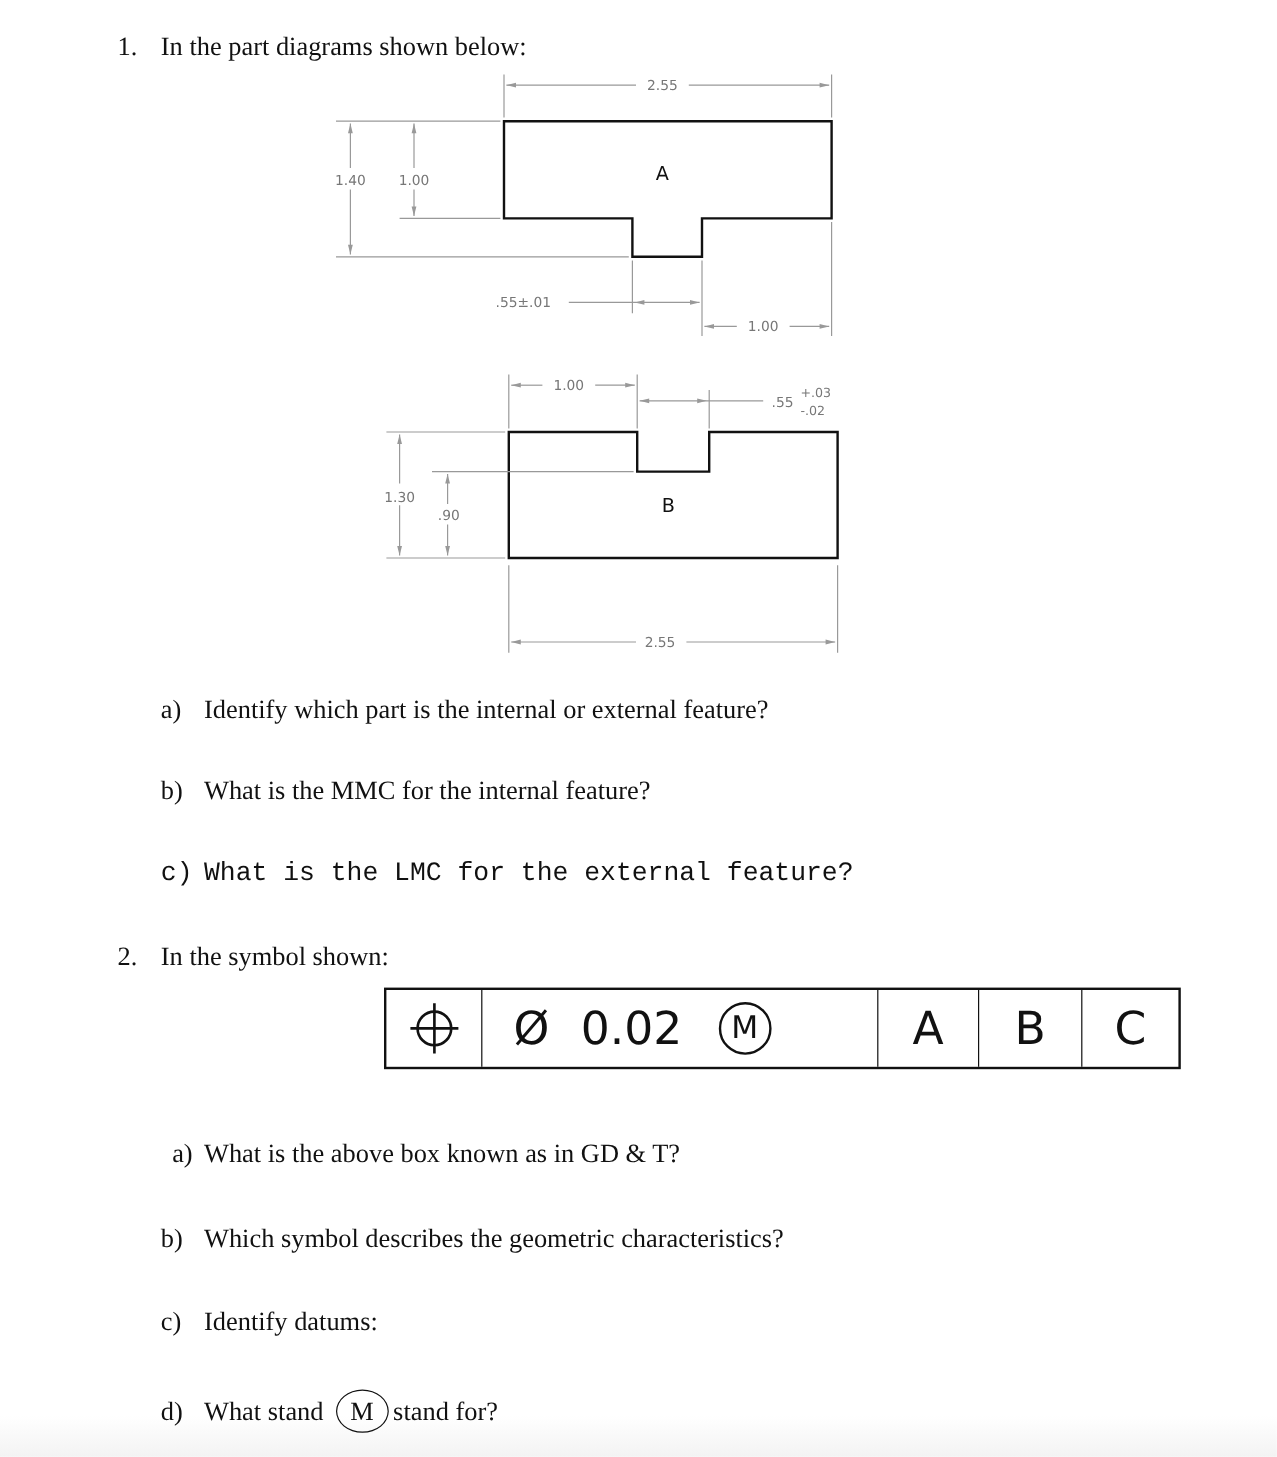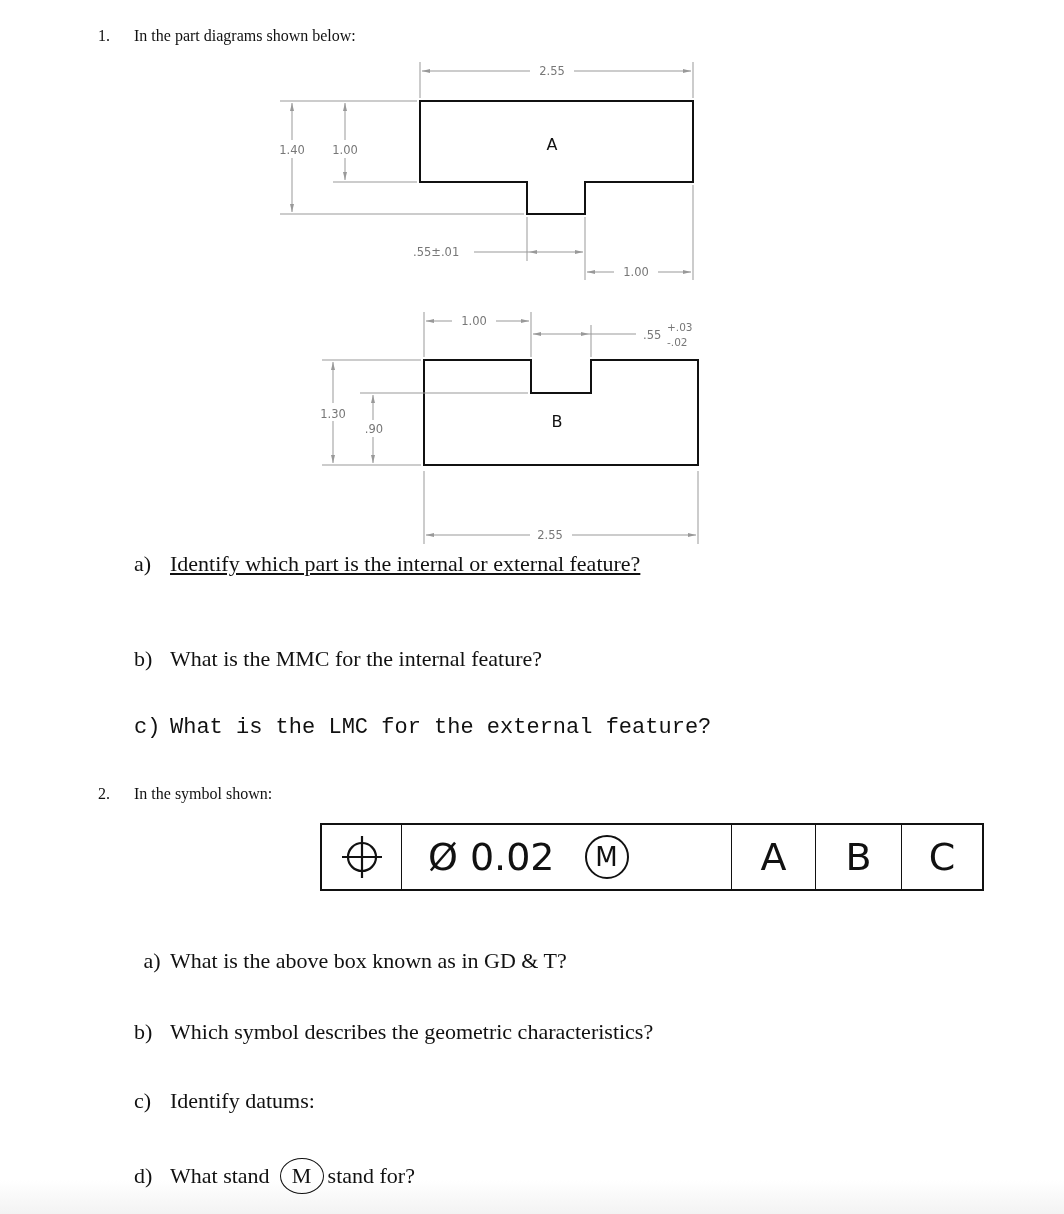--- a/index.html
+++ b/index.html
@@ -2,21 +2,21 @@
 <html><head>
   <meta charset="utf-8">
   <style>
     html, body { margin: 0; padding: 0; }
     body {
       width: 1064px; height: 1214px; position: relative; overflow: hidden;
       background: linear-gradient(to bottom, #ffffff 0px, #ffffff 1180px, #f3f3f3 1214px);
       font-family: "Liberation Serif", "DejaVu Serif", serif;
       color: #111;
     }
-    .q { position: absolute; font-size: 16px; white-space: nowrap; line-height: 1; }
+    .q { position: absolute; font-size: 22px; white-space: nowrap; line-height: 1; }
     .q .num { display: inline-block; width: 36px; }
     .sub { position: absolute; font-size: 22px; white-space: nowrap; line-height: 1; }
     .sub .let { display: inline-block; width: 36px; }
     svg.drawing { position: absolute; left: 0; top: 0; }
     .dim { font-family: "DejaVu Sans", "Liberation Sans", sans-serif; font-size: 11.5px; fill: #777; }
     .dimline { stroke: #999; stroke-width: 1; fill: none; }
     .part { stroke: #111; stroke-width: 2; fill: none; }
     .plabel { font-family: "DejaVu Sans", "Liberation Sans", sans-serif; font-size: 16px; fill: #111; }
     .fcf {
       position: absolute; left: 320px; top: 823px; width: 664px; height: 68px;
@@ -116,21 +116,21 @@
 
     <line class="dimline" x1="424" y1="471" x2="424" y2="544"></line>
     <line class="dimline" x1="698" y1="471" x2="698" y2="544"></line>
     <line class="dimline" x1="426" y1="535" x2="530" y2="535"></line>
     <line class="dimline" x1="572" y1="535" x2="696" y2="535"></line>
     <path d="M426,535 l8,-2 l0,4 z M696,535 l-8,-2 l0,4 z" fill="#999"></path>
     <text class="dim" x="550" y="539" text-anchor="middle">2.55</text>
   </g>
 </svg>
 
-<div class="sub" style="left:134px; top:553px;text-decoration:underline;">
+<div class="sub" style="left:134px; top:580px;">
   <span class="let">a)</span><span>Identify which part is the internal or external feature?</span>
 </div>
 <div class="sub" style="left:134px; top:648px;">
   <span class="let">b)</span><span>What is the MMC for the internal feature?</span>
 </div>
 <div class="sub" style="left:134px; top:717px;font-family:Liberation Mono, monospace;">
   <span class="let">c)</span><span>What is the LMC for the external feature?</span>
 </div>
 
 <div class="q" style="left:98px; top:786px;">
@@ -140,21 +140,21 @@
 <div class="fcf">
   <div class="cell" style="width:80px;">
     <svg width="44" height="50" viewBox="0 0 44 50">
       <circle cx="22" cy="25" r="14" stroke="#111" stroke-width="2.2" fill="none"></circle>
       <line x1="2" y1="25" x2="42" y2="25" stroke="#111" stroke-width="2.2"></line>
       <line x1="22" y1="4" x2="22" y2="46" stroke="#111" stroke-width="2.2"></line>
     </svg>
   </div>
   <div class="cell" style="width:330px; justify-content:flex-start; padding-left:26px;">
     <span>Ø</span>
-    <span style="margin-left:12px;">0.02</span>
+    <span style="margin-left:26px;">0.02</span>
     <span class="mcircle">M</span>
   </div>
   <div class="cell" style="width:84px;">A</div>
   <div class="cell" style="width:86px;">B</div>
   <div class="cell" style="flex:1;">C</div>
 </div>
 
 <div class="sub" style="left:134px; top:950px;text-align:center;">
   <span class="let">a)</span><span>What is the above box known as in GD &amp; T?</span>
 </div>

